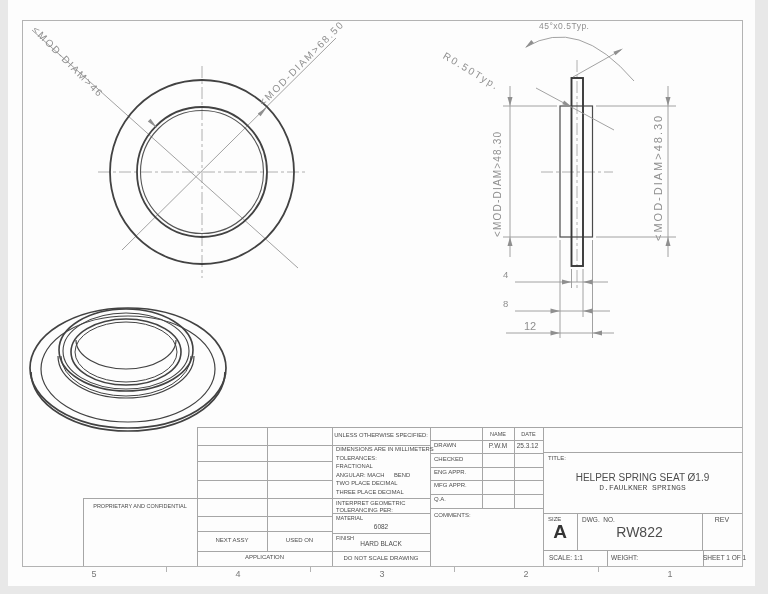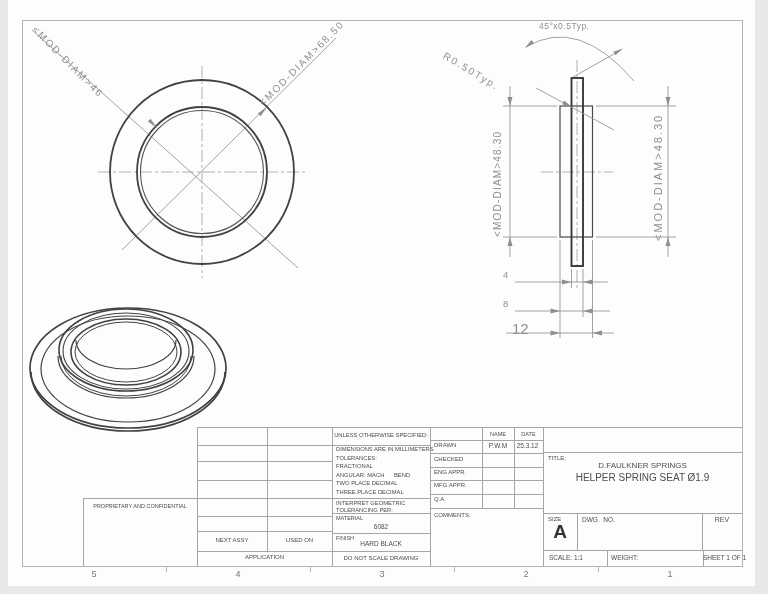--- a/index.html
+++ b/index.html
@@ -132,21 +132,21 @@
   </svg>
 
   <div class="dim rot45" style="left:38px; top:24px;  font-size:10px; letter-spacing:1.8px;">&lt;MOD-DIAM&gt;46</div>
   <div class="dim rotm45" style="left:257px; top:100px; font-size:10px; letter-spacing:1.8px;">&lt;MOD-DIAM&gt;68.50</div>
   <div class="dim" style="left:539px; top:13px;  font-size:8.5px; letter-spacing:0.5px;margin-top:8px;">45°x0.5Typ.</div>
   <div class="dim rot31" style="left:447px; top:50px;  font-size:10px; letter-spacing:2px;">R0.50Typ.</div>
   <div class="dim rotm90" style="left:492px; top:237px; font-size:10px; letter-spacing:1.2px;">&lt;MOD-DIAM&gt;48.30</div>
   <div class="dim rotm90" style="left:652px; top:241px; font-size:11px; letter-spacing:2px;">&lt;MOD-DIAM&gt;48.30</div>
   <div class="dim" style="left:503px; top:269px; font-size:9.5px;">4</div>
   <div class="dim" style="left:503px; top:298px; font-size:9.5px;">8</div>
-  <div class="dim" style="left:512px; top:320px; font-size:15px;text-align:right;">12</div>
+  <div class="dim" style="left:524px; top:320px; font-size:11px;text-align:right;">12</div>
 
   <div class="tx center" style="left:85px; top:503px; width:110px; font-size:5.5px;">PROPRIETARY AND CONFIDENTIAL</div>
   <div class="tx center" style="left:197px; top:537px; width:70px;">NEXT ASSY</div>
   <div class="tx center" style="left:267px; top:537px; width:65px;">USED ON</div>
   <div class="tx center" style="left:197px; top:554px; width:135px;">APPLICATION</div>
 
   <div class="tx center" style="left:332px; top:432px; width:98px; font-size:5.8px;">UNLESS OTHERWISE SPECIFIED:</div>
   <div class="tx" style="left:336px; top:446px; font-size:5.8px;">DIMENSIONS ARE IN MILLIMETERS</div>
   <div class="tx" style="left:336px; top:455px; font-size:5.8px;">TOLERANCES:</div>
   <div class="tx" style="left:336px; top:463px; font-size:5.8px;">FRACTIONAL</div>
@@ -167,25 +167,26 @@
   <div class="tx center" style="left:482px; top:442px; width:32px; font-size:6.5px;">P.W.M</div>
   <div class="tx center" style="left:510px; top:442px; width:35px; font-size:6.5px;">25.3.12</div>
   <div class="tx" style="left:434px; top:456px;">CHECKED</div>
   <div class="tx" style="left:434px; top:469px;">ENG APPR.</div>
   <div class="tx" style="left:434px; top:482px;">MFG APPR.</div>
   <div class="tx" style="left:434px; top:496px;">Q.A.</div>
   <div class="tx" style="left:434px; top:512px;">COMMENTS:</div>
 
   <div class="tx" style="left:548px; top:455px;">TITLE:</div>
   <div class="tx center" style="left:543px; top:472px; width:199px; font-size:10px;">HELPER SPRING SEAT Ø1.9</div>
-  <div class="tx center" style="left:543px; top:461px; width:199px; font-size:8px;">D.FAULKNER SPRINGS</div>
+  <div class="tx center" style="left:543px; top:483px; width:199px; font-size:8px;font-family:Liberation Mono, monospace;">D.FAULKNER SPRINGS</div>
 
   <div class="tx" style="left:548px; top:516px;">SIZE</div>
   <div class="tx center" style="left:546px; top:521px; width:28px; font-size:19px; font-weight:600; color:#333;">A</div>
   <div class="tx" style="left:582px; top:516px; font-size:6.5px;">DWG.  NO.</div>
+  <div class="tx center" style="left:577px; top:524px; width:125px; font-size:14px;">RW822</div>
   <div class="tx center" style="left:702px; top:516px; width:40px; font-size:7px;">REV</div>
   <div class="tx" style="left:549px; top:554px; font-size:6.5px;">SCALE: 1:1</div>
   <div class="tx" style="left:611px; top:554px; font-size:6.5px;">WEIGHT:</div>
   <div class="tx center" style="left:703px; top:554px; width:39px; font-size:6.5px;">SHEET 1 OF 1</div>
 
   <div class="tx center" style="left:74px;  top:569px; width:40px; font-size:9px; color:#777;">5</div>
   <div class="tx center" style="left:218px; top:569px; width:40px; font-size:9px; color:#777;">4</div>
   <div class="tx center" style="left:362px; top:569px; width:40px; font-size:9px; color:#777;">3</div>
   <div class="tx center" style="left:506px; top:569px; width:40px; font-size:9px; color:#777;">2</div>
   <div class="tx center" style="left:650px; top:569px; width:40px; font-size:9px; color:#777;">1</div>

